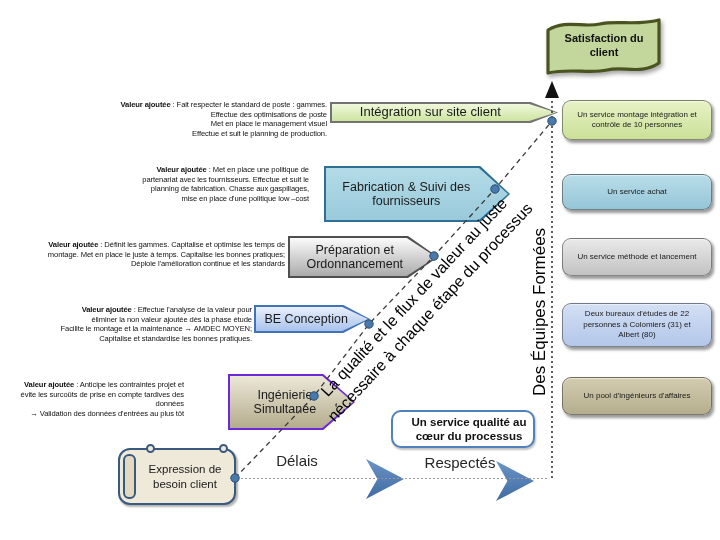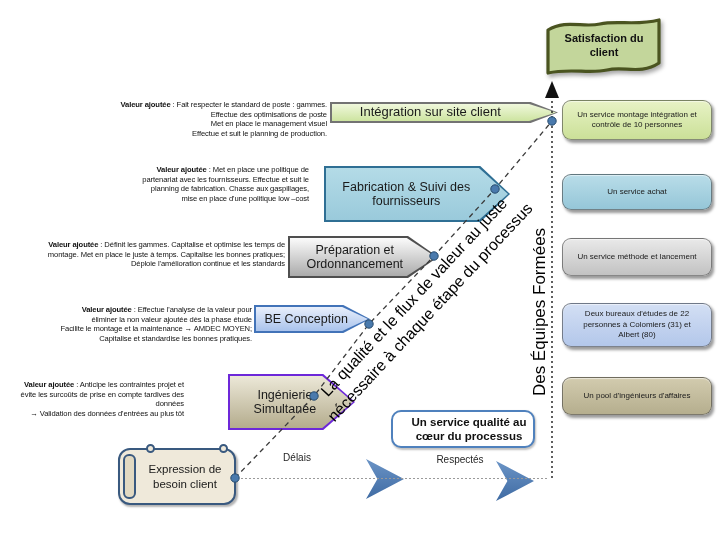--- a/index.html
+++ b/index.html
@@ -47,21 +47,21 @@
 
   
   .scroll{position:absolute;left:118px;top:448px;width:118px;height:57px;background:#efe9da;border:2.5px solid #39597f;border-radius:12px;box-sizing:border-box;box-shadow:1.5px 2px 2px rgba(0,0,0,.3);}
   .scroll .roll{position:absolute;left:3px;top:4px;bottom:4px;width:13px;background:#e1d9c2;border:2px solid #39597f;border-radius:6px;box-sizing:border-box;}
   .scroll .curl{position:absolute;width:9px;height:9px;border:2px solid #39597f;border-radius:50%;background:#efe9da;box-sizing:border-box;top:-6px;}
   .scroll .curl.c1{left:26px;}
   .scroll .curl.c2{right:6px;}
   .scroll .txt{position:absolute;left:18px;right:2px;top:0;bottom:0;display:flex;align-items:center;justify-content:center;text-align:center;font-size:11.5px;color:#1a1a1a;line-height:1.3;}
 
   
-  .tl-label{position:absolute;font-size:10px;color:#262626;text-align:center;}
+  .tl-label{position:absolute;font-size:15px;color:#262626;text-align:center;}
   .tl-delais{left:262px;top:452px;width:70px;}
   .tl-respectes{left:418px;top:454px;width:84px;}
   .chevron{position:absolute;width:38px;height:40px;background:linear-gradient(180deg,#6b94c6,#3f6ba3);clip-path:polygon(0 0,100% 50%,0 100%,30% 50%);}
   .ch1{left:366px;top:459px;}
   .ch2{left:496px;top:461px;}
 
   
   .quality{position:absolute;left:391px;top:410px;width:144px;height:38px;background:#fff;border:2px solid #4f81bd;border-radius:10px;box-sizing:border-box;display:flex;align-items:center;justify-content:center;text-align:center;font-weight:bold;font-size:11.5px;color:#111;line-height:1.25;box-shadow:1px 1.5px 2px rgba(0,0,0,.25);padding-left:12px;}
 
   .overlay{position:absolute;left:0;top:0;z-index:6;pointer-events:none;}

